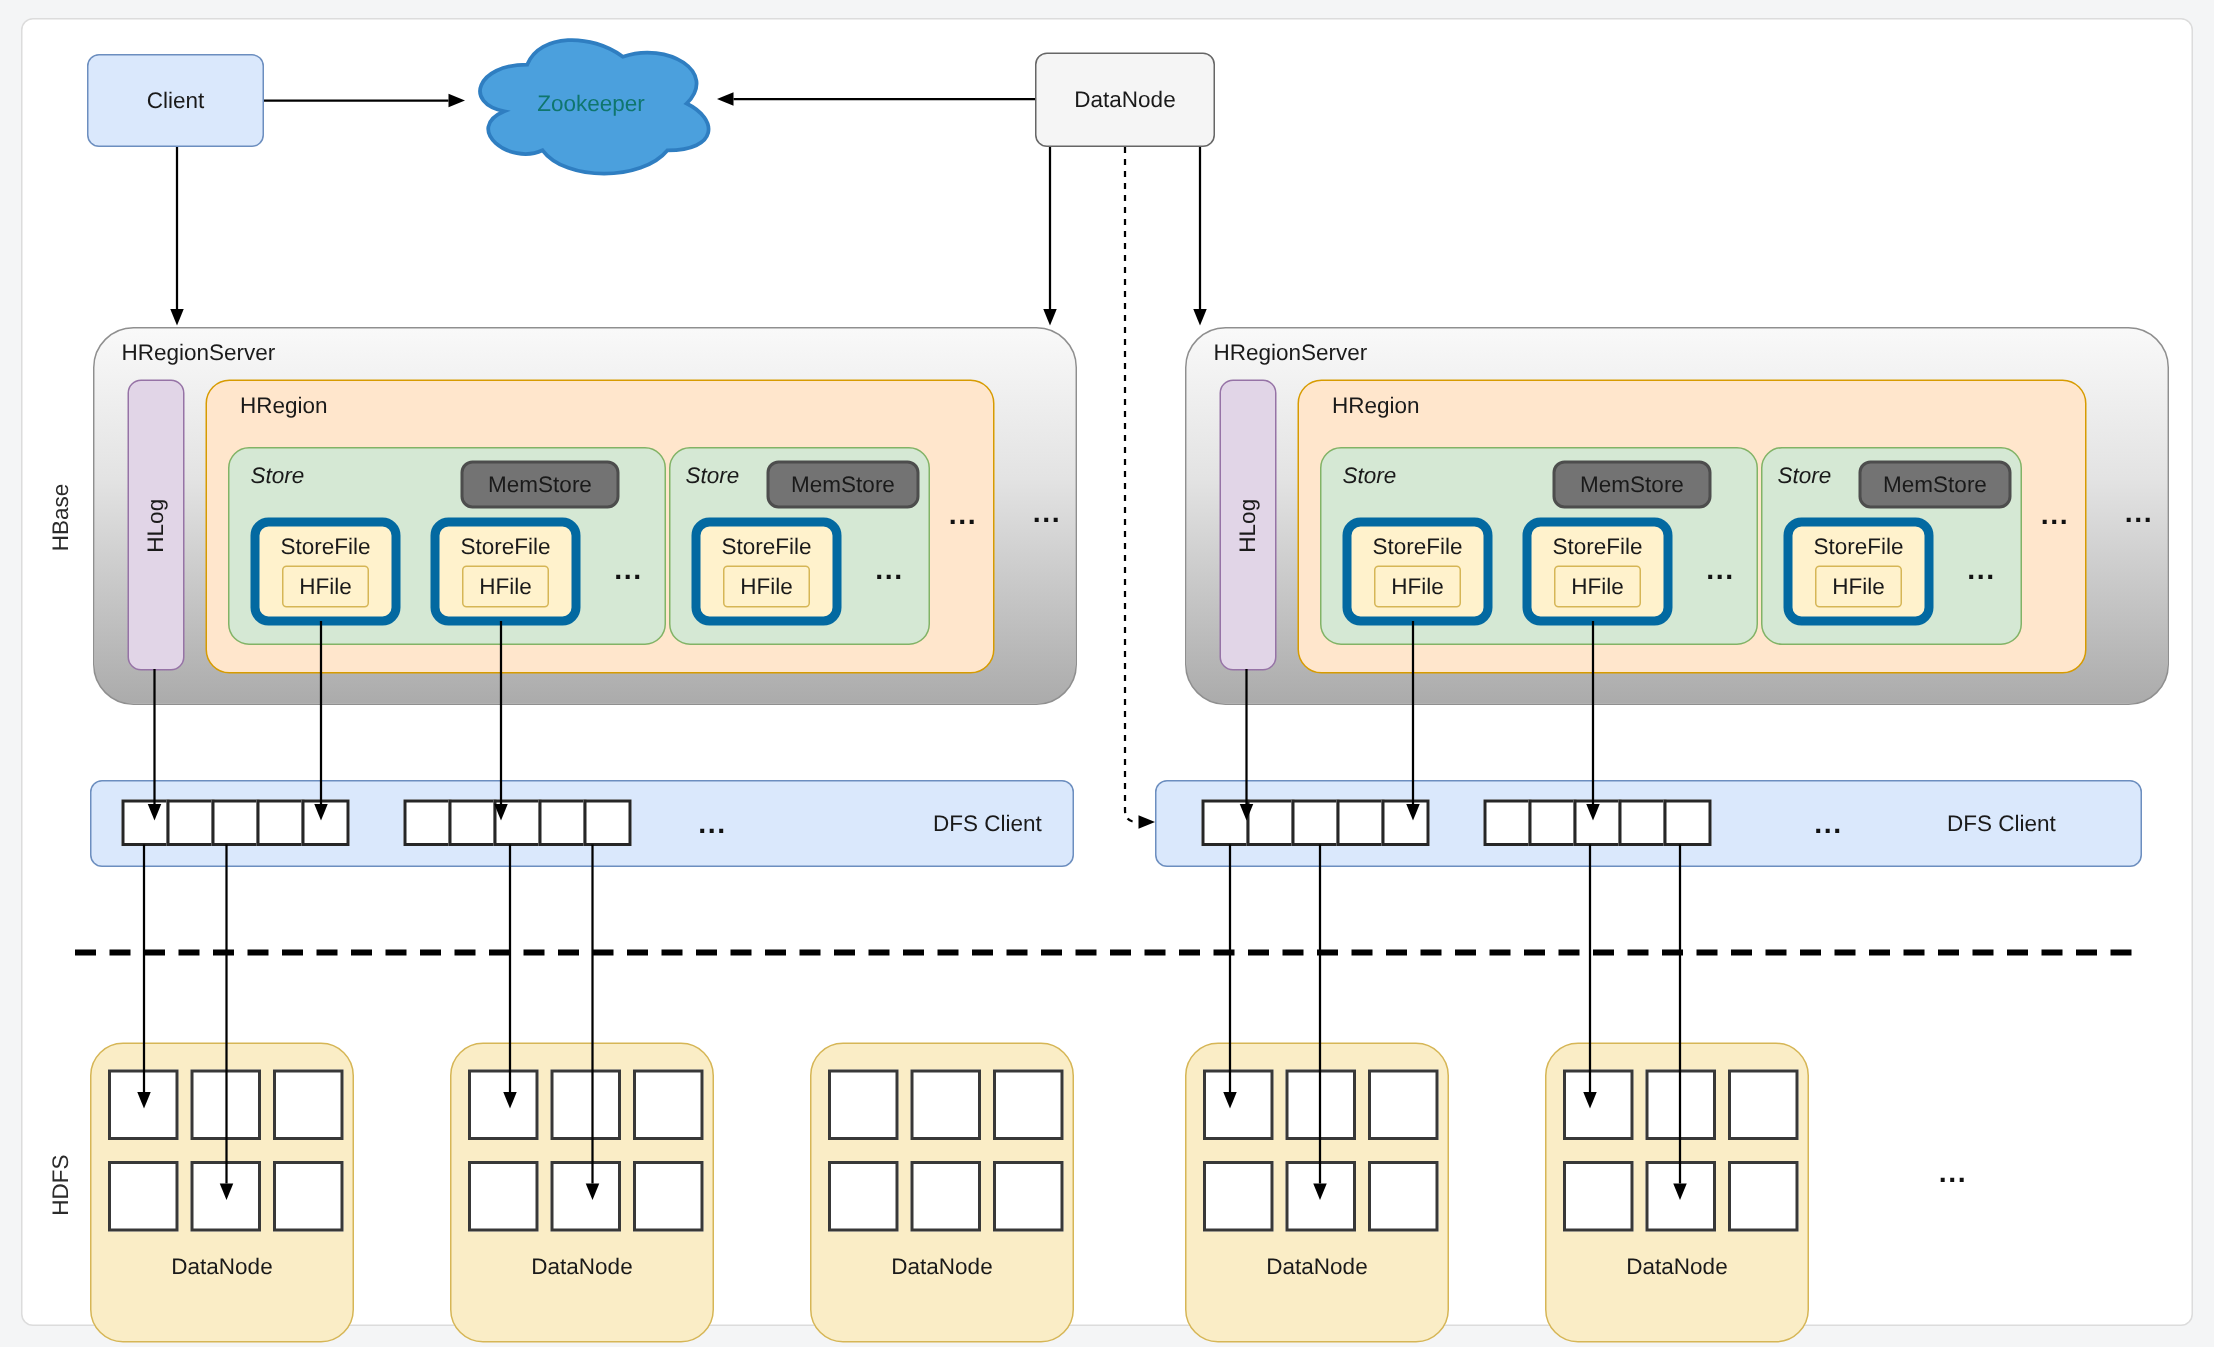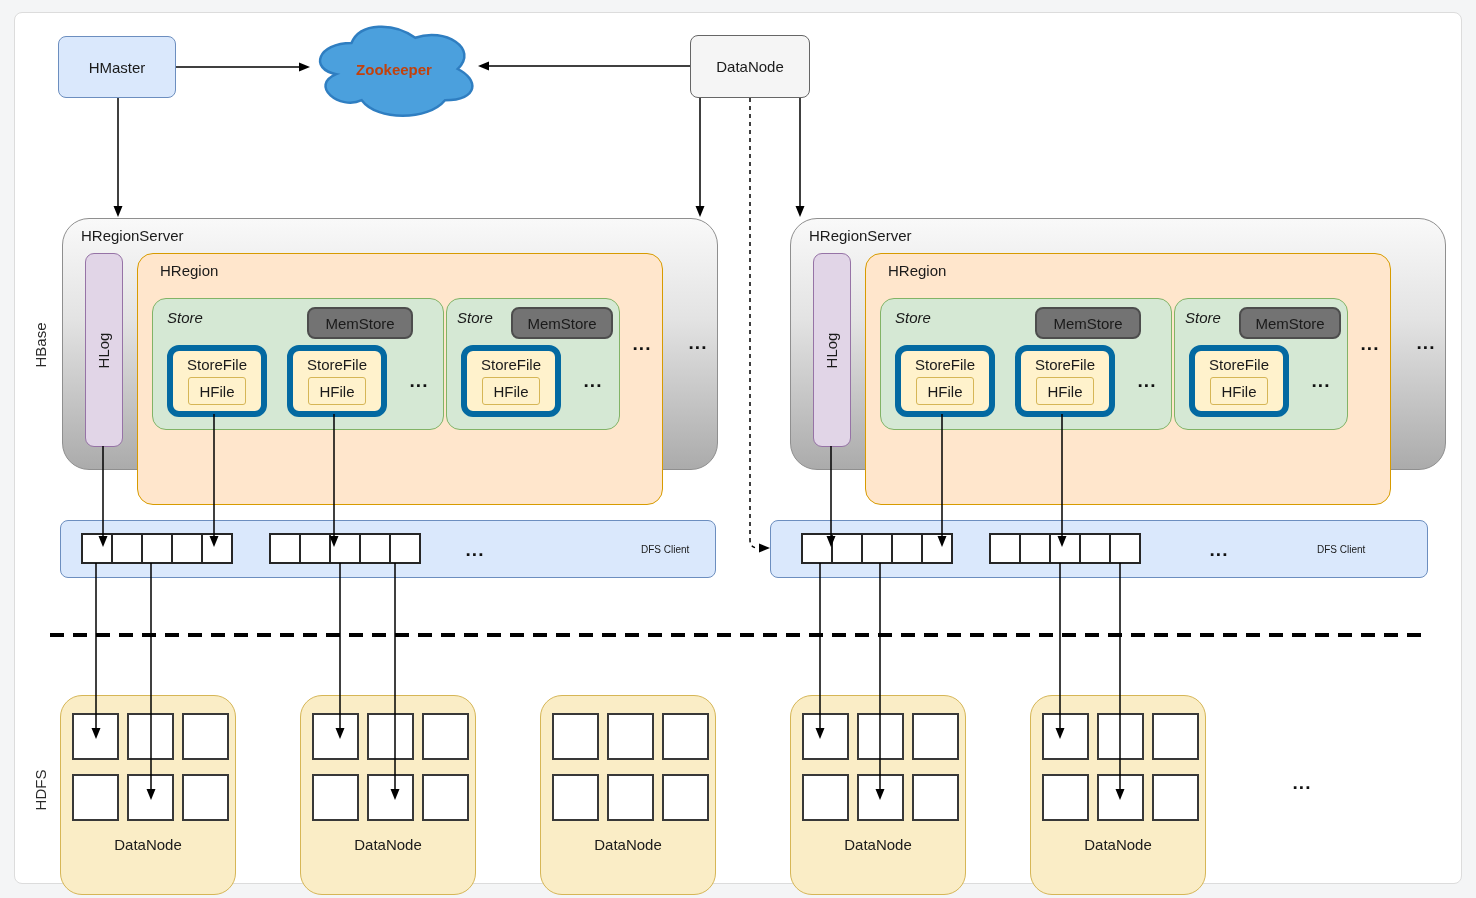--- a/index.html
+++ b/index.html
@@ -16,21 +16,21 @@
     position: absolute; left: 14px; top: 12px; width: 1448px; height: 872px;
     background: #ffffff; border: 1px solid #dcdcdc; border-radius: 8px;
   }
   .node {
     position: absolute; display: flex; align-items: center; justify-content: center;
     font-size: 15px;
   }
   .client  { left: 58px;  top: 36px; width: 118px; height: 62px; background: #DAE8FC; border: 1px solid #6C8EBF; border-radius: 8px; }
   .hmaster { left: 690px; top: 35px; width: 120px; height: 63px; background: #F5F5F5; border: 1px solid #666666; border-radius: 8px; }
   .cloud-wrap { position: absolute; left: 306px; top: 14px; width: 176px; height: 110px; }
-  .cloud-label { position: absolute; inset: 0; display: flex; align-items: center; justify-content: center; color: #c2410c; font-size: 15px; font-weight: bold; }
+  .cloud-label { position: absolute; inset: 0; display: flex; align-items: center; justify-content: center; color: #0f766e; font-size: 15px; }
 
   .side-label {
     position: absolute; width: 64px; height: 30px; transform: rotate(-90deg);
     display: flex; align-items: center; justify-content: center; font-size: 15px; color: #2b2b2b;
   }
   .side-hbase { left: 8px; top: 330px; }
   .side-hdfs  { left: 8px; top: 775px; }
 
   
   .rs {
@@ -41,21 +41,21 @@
   .rs1 { left: 62px;  top: 218px; }
   .rs2 { left: 790px; top: 218px; }
   .rs-label { position: absolute; left: 18px; top: 8px; font-size: 15px; }
   .hlog {
     position: absolute; left: 22px; top: 34px; width: 38px; height: 194px;
     background: #E1D5E7; border: 1px solid #9673A6; border-radius: 9px;
     display: flex; align-items: center; justify-content: center;
   }
   .vtext { transform: rotate(-90deg); white-space: nowrap; font-size: 15px; }
   .hregion {
-    position: absolute; left: 74px; top: 34px; width: 526px; height: 252px;
+    position: absolute; left: 74px; top: 34px; width: 526px; height: 196px;
     background: #FFE6CC; border: 1px solid #D79B00; border-radius: 16px;
   }
   .hregion-label { position: absolute; left: 22px; top: 8px; font-size: 15px; }
   .store {
     position: absolute; top: 44px; height: 132px;
     background: #D5E8D4; border: 1px solid #82B366; border-radius: 14px;
   }
   .store-a { left: 14px;  width: 292px; }
   .store-b { left: 308px; width: 174px; }
   .store-label { position: absolute; left: 14px; top: 10px; font-size: 15px; font-style: italic; }
@@ -95,21 +95,21 @@
   }
   .dfs1 { left: 60px;  width: 656px; }
   .dfs2 { left: 770px; width: 658px; }
   .blockrow { position: absolute; top: 12px; display: flex; }
   .dfs1 .g1 { left: 20px; }  .dfs1 .g2 { left: 208px; }
   .dfs2 .g1 { left: 30px; }  .dfs2 .g2 { left: 218px; }
   .blockrow .b { width: 32px; height: 31px; background: #fff; border: 2px solid #262626; margin-left: -2px; }
   .blockrow .b:first-child { margin-left: 0; }
   .dfs1 .dots { left: 394px; top: 15px; }
   .dfs2 .dots { left: 428px; top: 15px; }
-  .dfs-label { position: absolute; top: 0; height: 100%; display: flex; align-items: center; font-size: 10px; margin-left: 19px; }
+  .dfs-label { position: absolute; top: 0; height: 100%; display: flex; align-items: center; font-size: 15px; }
   .dfs1 .dfs-label { left: 561px; }
   .dfs2 .dfs-label { left: 527px; }
 
   
   .dn {
     position: absolute; top: 695px; width: 176px; height: 200px;
     background: #FAEDC6; border: 1px solid #D6B656; border-radius: 22px;
   }
   .dn1 { left: 60px; } .dn2 { left: 300px; } .dn3 { left: 540px; } .dn4 { left: 790px; } .dn5 { left: 1030px; }
   .dn-grid {
@@ -124,21 +124,21 @@
 </style>
 </head>
 <body>
 
 <div class="panel"></div>
 
 <div class="side-label side-hbase">HBase</div>
 <div class="side-label side-hdfs">HDFS</div>
 
 <div class="node client">
-  <span>HMaster</span>
+  <span>Client</span>
 </div>
 
 <div class="cloud-wrap">
   <svg width="176" height="110" viewBox="0 0 176 110">
     <path d="M45.5,29 C11.5,29 3,55 30.2,60.2 C3,71.6 33.6,96.6 55.7,86.2 C71,107 122,107 139,86.2 C173,86.2 173,65.4 151.75,55 C173,34.2 139,13.4 109.25,23.8 C88,8.2 54,8.2 45.5,29 Z" fill="#4BA0DD" stroke="#2F7EC1" stroke-width="2.5"></path>
   </svg>
   <div class="cloud-label">Zookeeper</div>
 </div>
 
 <div class="node hmaster">

